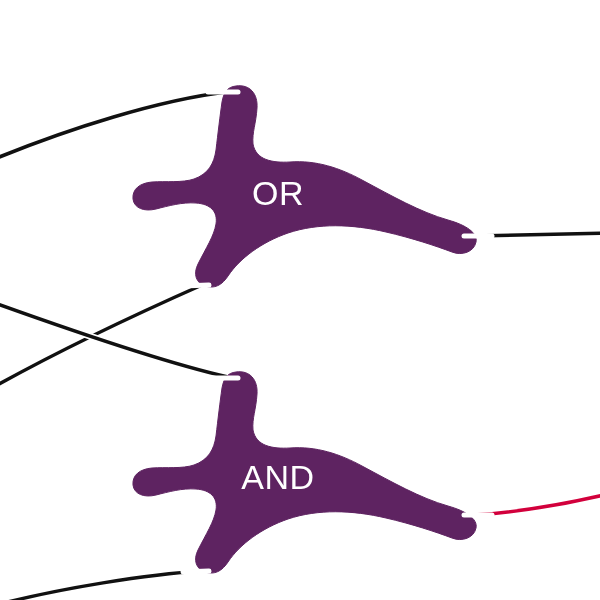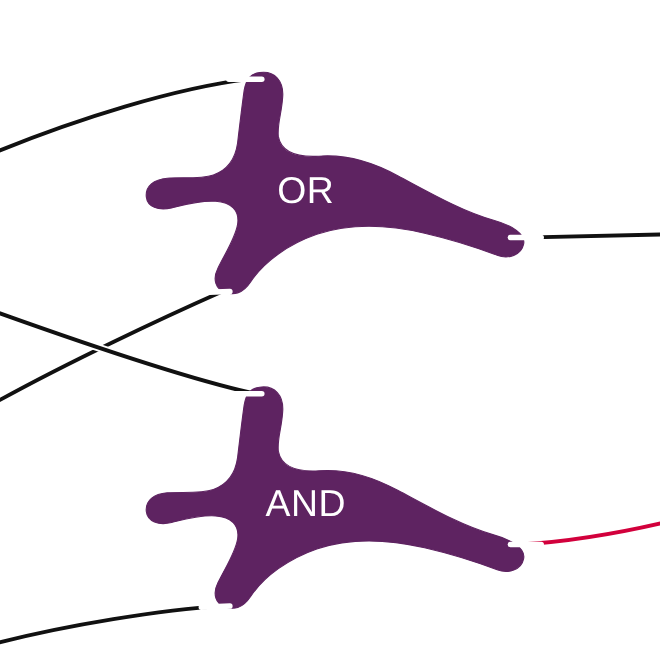--- a/index.html
+++ b/index.html
@@ -12,20 +12,21 @@
     width: 600px;
     height: 600px;
     overflow: hidden;
     font-family: "Liberation Sans", sans-serif;
   }
   #canvas-root {
     position: relative;
     width: 600px;
     height: 456px;
     background: #fde047;
+    margin-top: 20px;
   }
   #diagram-svg {
     display: block;
     width: 600px;
     height: 600px;
   }
   .gate-label-text {
     font-family: "Liberation Sans", sans-serif;
     font-size: 34px;
     fill: #ffffff;

